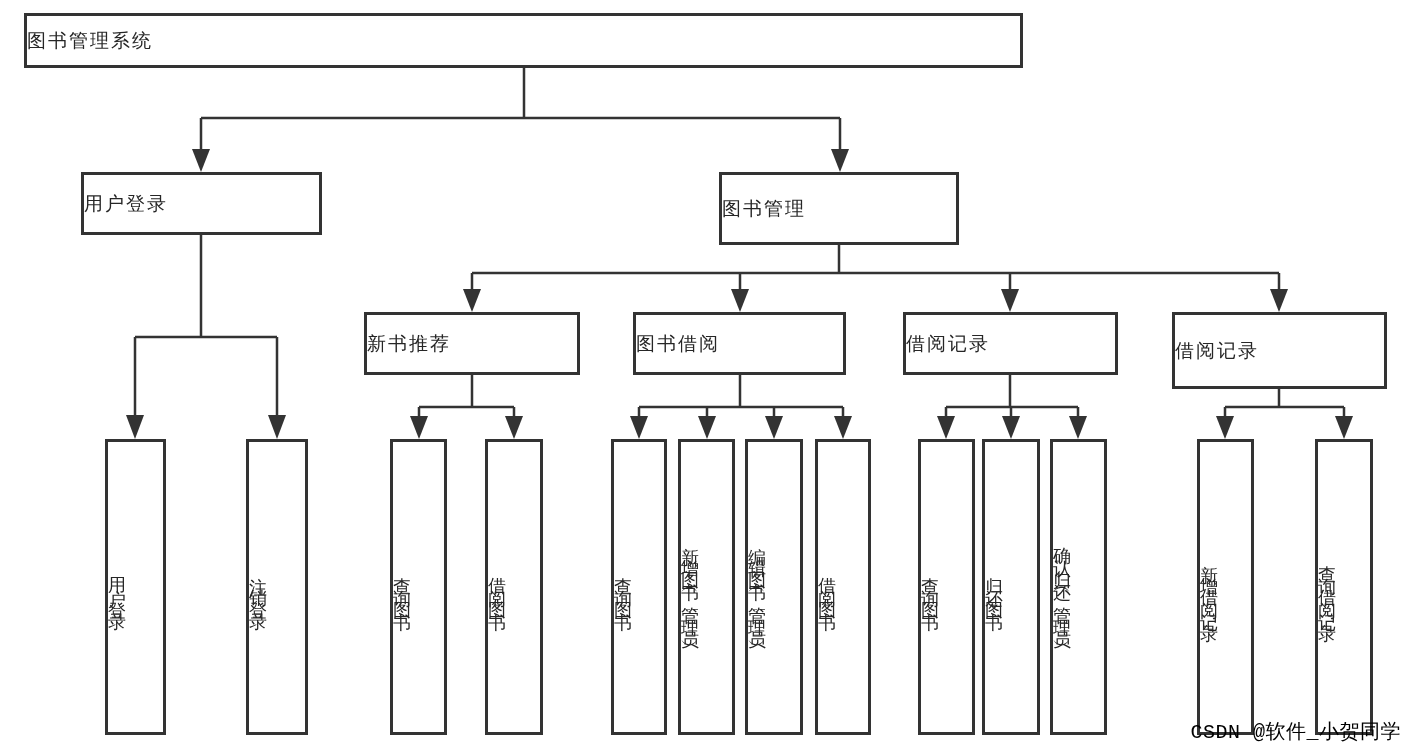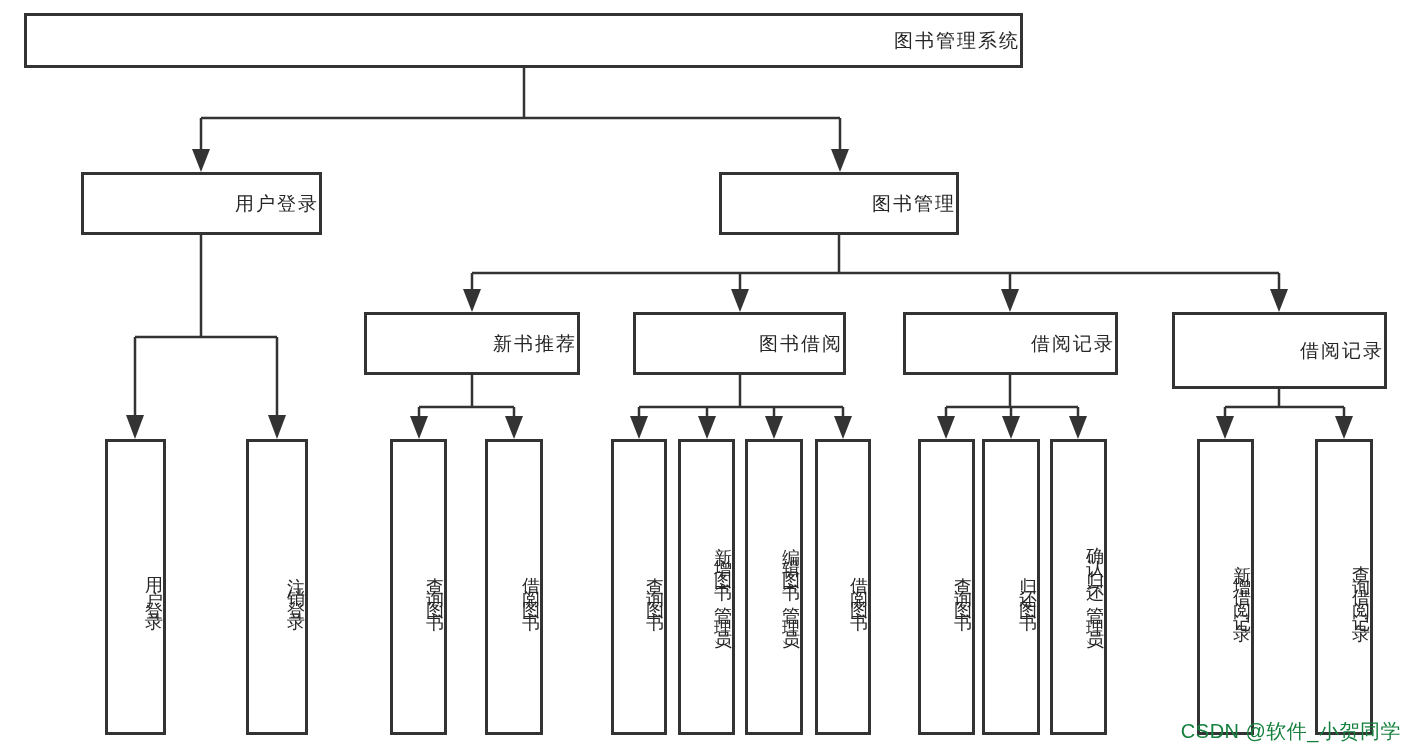--- a/index.html
+++ b/index.html
@@ -12,45 +12,46 @@
     overflow: hidden;
   }
   .connectors { position: absolute; left: 0; top: 0; width: 1405px; height: 747px; }
   .box {
     position: absolute;
     box-sizing: border-box;
     background: #ffffff;
     border: 3px solid #333333;
     display: flex;
     align-items: center;
-    justify-content: flex-end;
+    justify-content: flex-start;
     color: #262626;
   }
   .hlabel {
     font-size: 19px;
     letter-spacing: 2px;
     white-space: nowrap;
   }
   .vlabel {
     writing-mode: vertical-rl;
     text-orientation: mixed;
     font-size: 18px;
     line-height: 1;
     letter-spacing: 12px;
     white-space: nowrap;
   }
   .watermark {
     position: absolute;
     right: 4px;
     bottom: 2px;
     font-size: 20px;
-    color: #15803d;
+    color: #000000;
     letter-spacing: 0.5px;
     z-index: 5;
     white-space: nowrap;
+    font-family: Liberation Mono, monospace;
   }
 </style>
 </head>
 <body>
 
 <div class="canvas">
 
   <svg class="connectors" viewBox="0 0 1405 747">
     <g stroke="#333333" stroke-width="2.5" fill="none">
       <path d="
@@ -86,21 +87,21 @@
     </g>
   </svg>
 
   <div class="box" style="left:24px;top:13px;width:999px;height:55px">
     <span class="hlabel">图书管理系统</span>
   </div>
 
   <div class="box" style="left:81px;top:172px;width:241px;height:63px">
     <span class="hlabel">用户登录</span>
   </div>
-  <div class="box" style="left:719px;top:172px;width:240px;height:63px">
+  <div class="box" style="left:719px;top:172px;width:240px;height:73px">
     <span class="hlabel">图书管理</span>
   </div>
 
   <div class="box" style="left:364px;top:312px;width:216px;height:63px">
     <span class="hlabel">新书推荐</span>
   </div>
   <div class="box" style="left:633px;top:312px;width:213px;height:63px">
     <span class="hlabel">图书借阅</span>
   </div>
   <div class="box" style="left:903px;top:312px;width:215px;height:63px">

